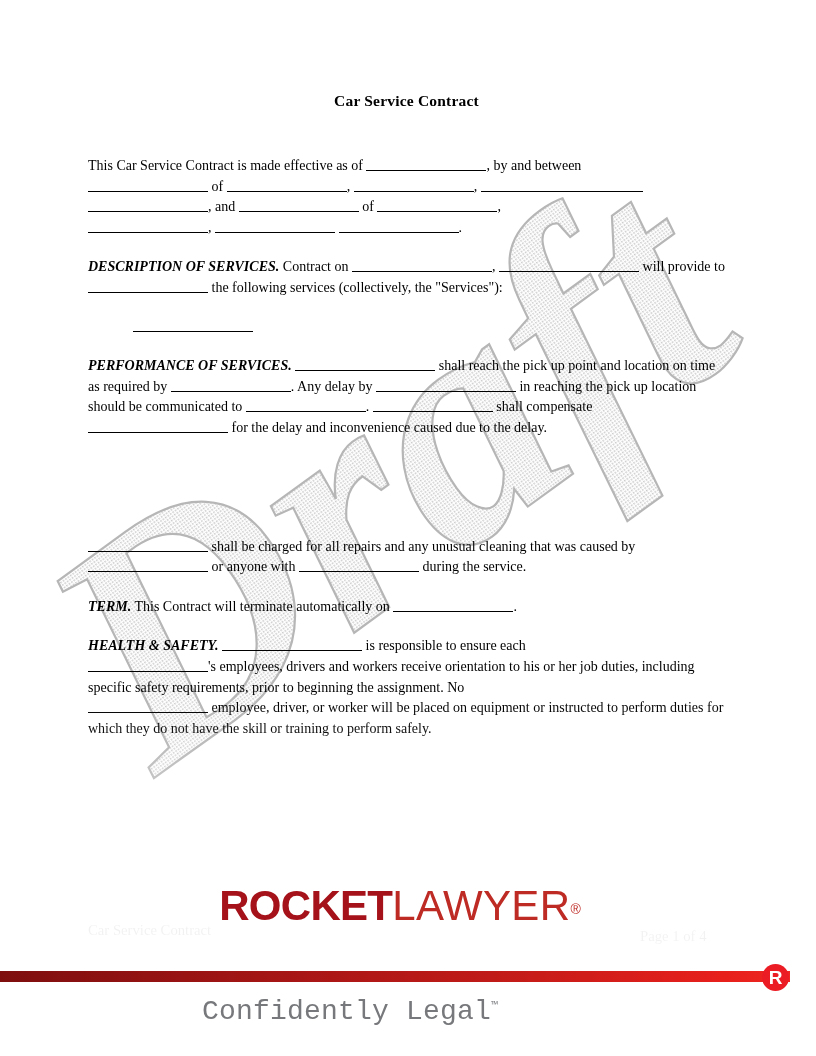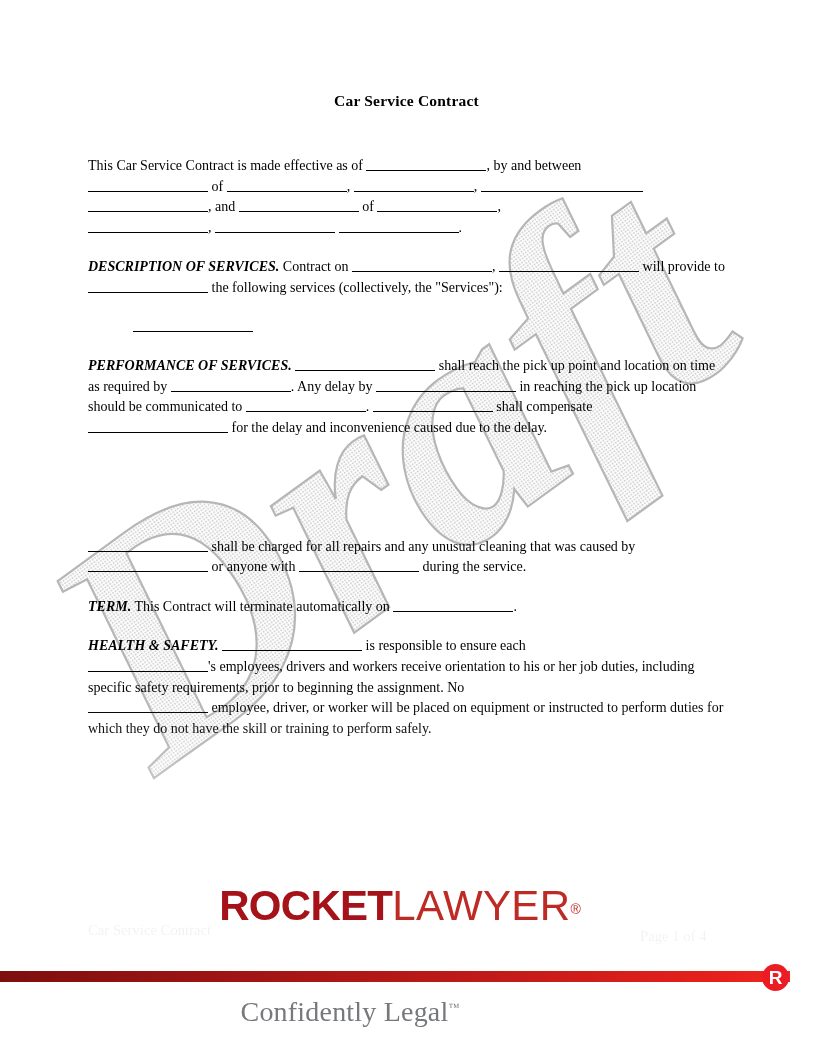--- a/index.html
+++ b/index.html
@@ -199,21 +199,21 @@
     text-align: center;
   }
 
   .tagline {
     position: absolute;
     left: 0;
     top: 996px;
     width: 700px;
     text-align: center;
     z-index: 6;
-    font-family: Liberation Serif, serif;
+    font-family: Liberation Mono, monospace;
     font-size: 28px;
     font-weight: 300;
     color: #77787B;
     letter-spacing: 0.2px;
   }
   .tagline sup {
     font-size: 11px;
     vertical-align: super;
   }
 </style>

